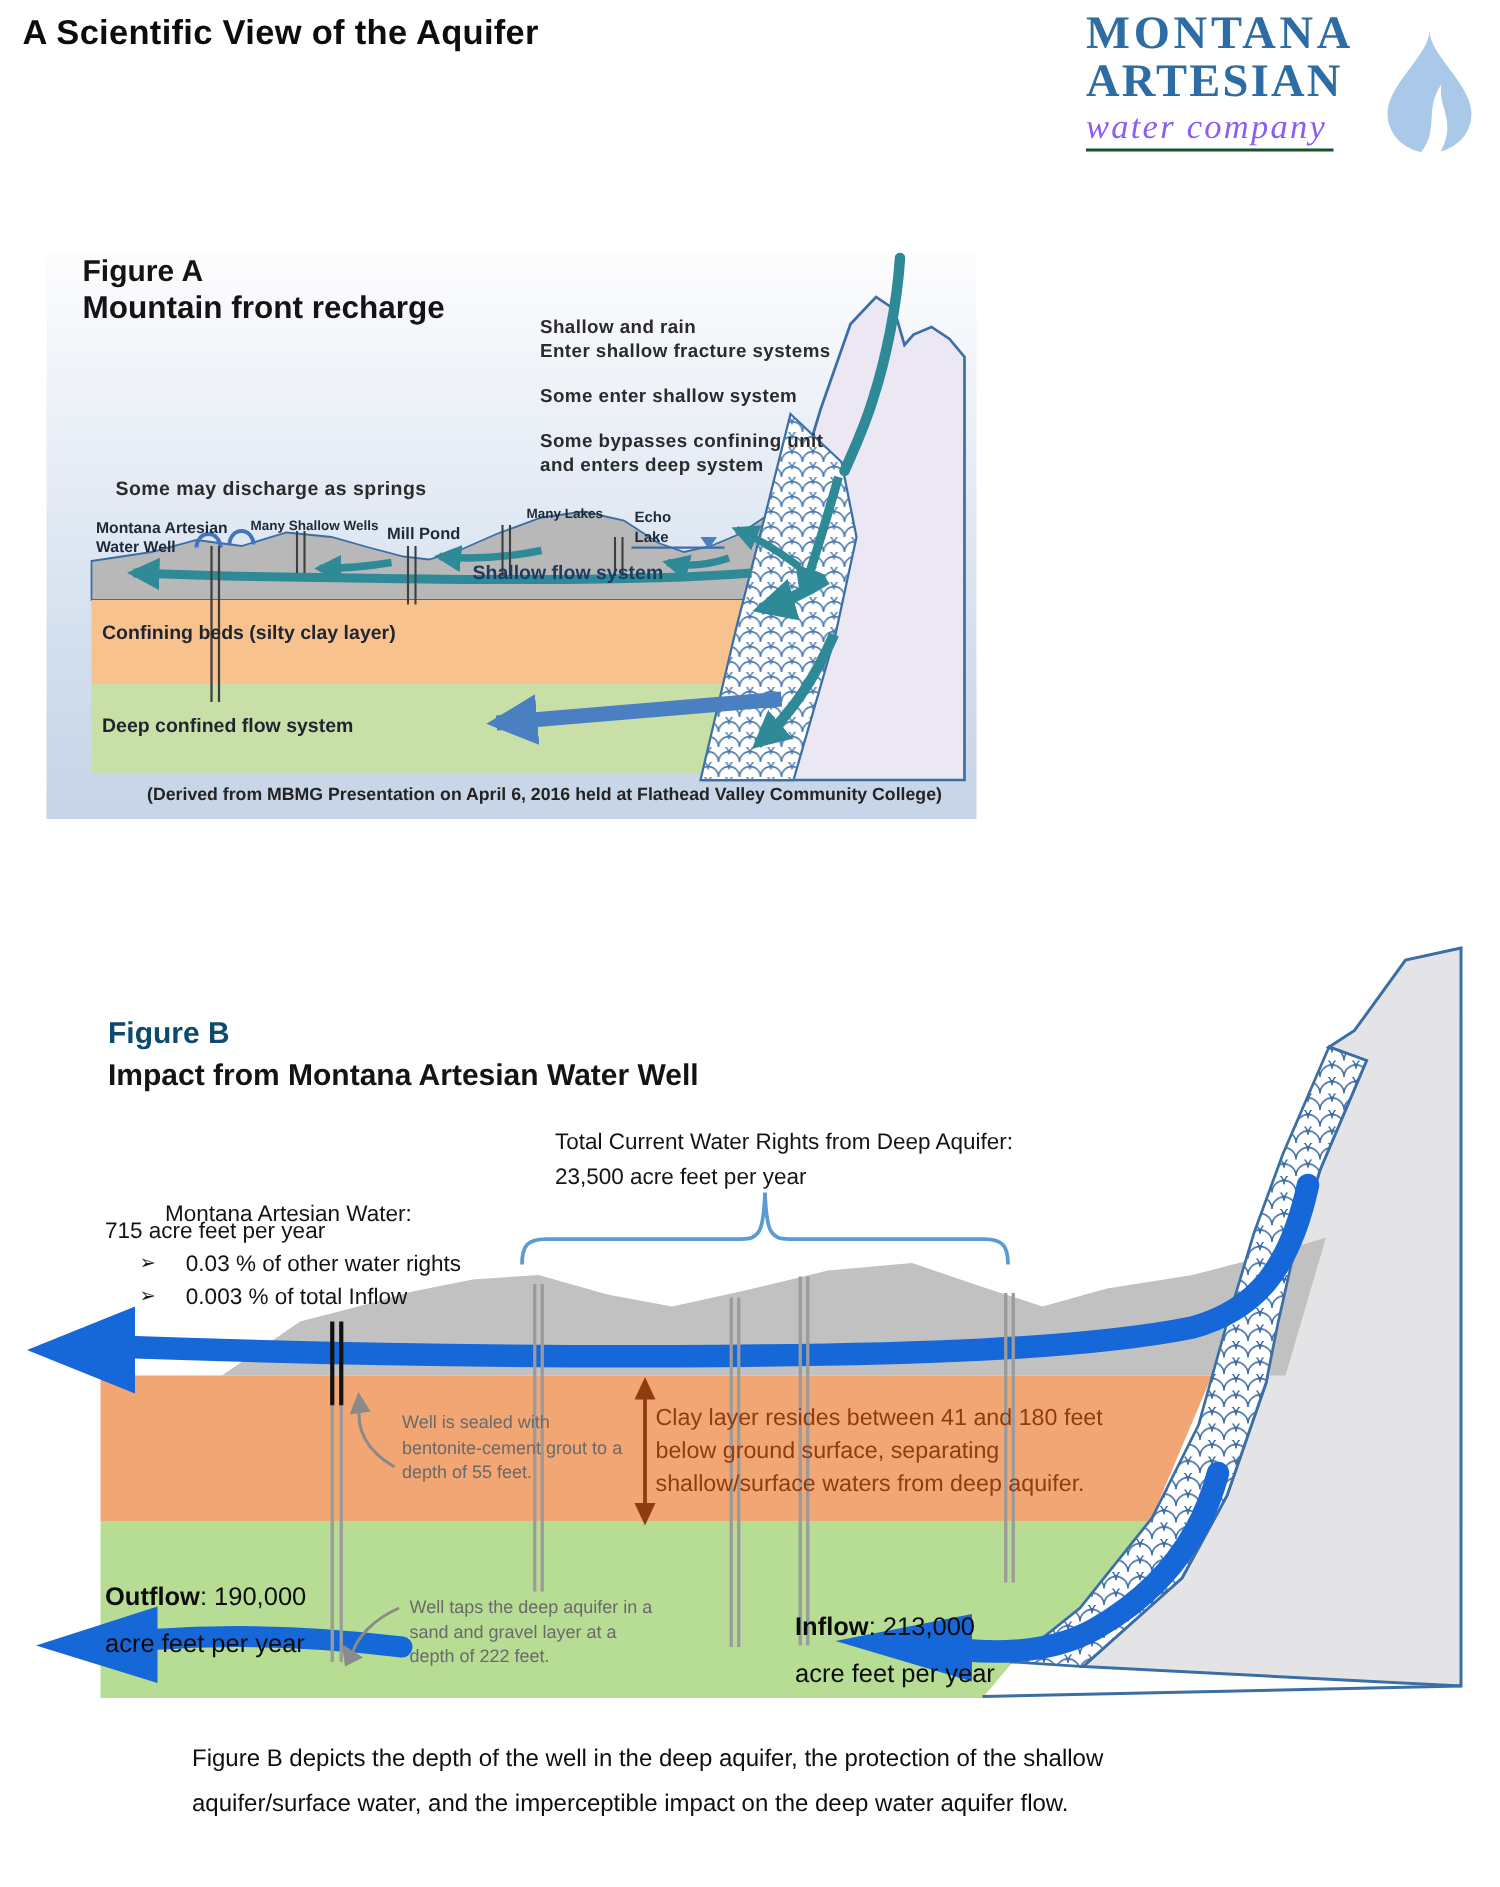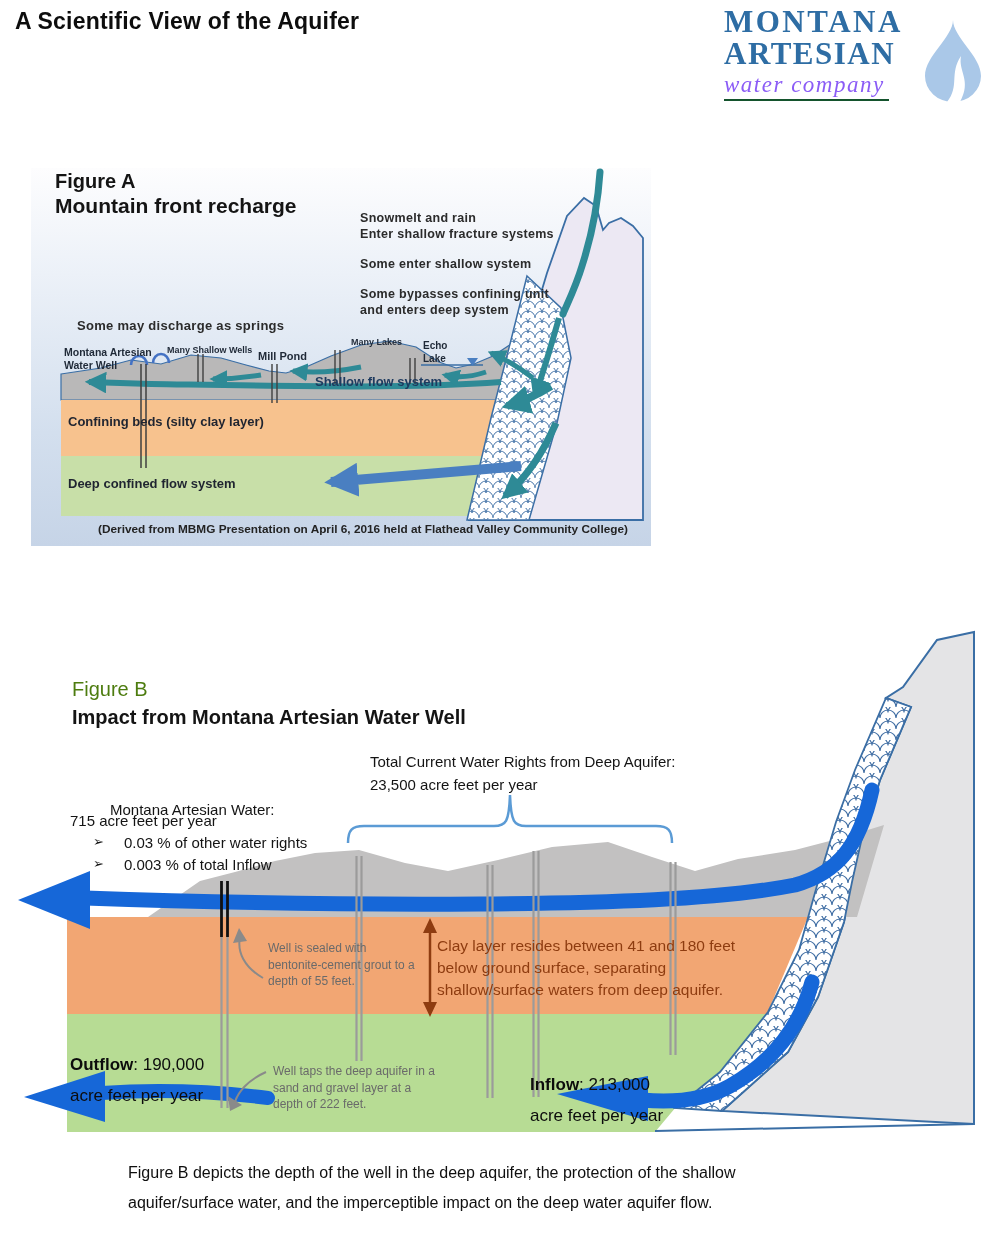--- a/index.html
+++ b/index.html
@@ -22,21 +22,21 @@
   #figA svg{position:absolute;left:0;top:0;}
   .fa-label{left:24px;top:2px;font-size:20px;font-weight:bold;color:#141414;}
   .fa-title{left:24px;top:26px;font-size:21px;font-weight:bold;color:#141414;}
   .fa-note{font-size:12.5px;color:#2b2b2b;line-height:16px;font-weight:600;letter-spacing:.3px;}
   .fa-small{color:#1f2937;font-weight:600;}
   .fa-caption{left:0;right:0;top:354px;text-align:center;font-size:11.8px;font-weight:bold;color:#232323;padding-left:44px;}
   .figA-desc{left:675px;top:190px;width:312px;font-size:17.5px;line-height:26px;color:#0f0f0f;}
   
   #figB{left:0;top:630px;width:1000px;height:505px;}
   #figB svg{position:absolute;left:0;top:0;}
-  .fb-label{left:72px;top:48px;font-size:20px;font-weight:normal;color:#4d7c0f;}
+  .fb-label{left:72px;top:48px;font-size:20px;font-weight:bold;color:#0c4a6e;}
   .fb-title{left:72px;top:76px;font-size:20px;font-weight:bold;color:#141414;text-align:right;}
   .fb-b15{font-size:15px;font-weight:normal;color:#141414;}
   .fb-r15{font-size:15px;color:#141414;}
   .fb-bullet{font-size:15px;color:#141414;display:flex;}
   .fb-bullet .g{margin-right:20px;font-size:13px;}
   .fb-gray-note{font-size:12px;line-height:16.5px;color:#6a6a6a;}
   .fb-clay-note{font-size:15.5px;line-height:22px;color:#8e3c10;}
   .fb-flow{font-size:17px;color:#0c0c0c;}
   .fb-flow b{font-weight:bold;}
   .figB-caption{left:128px;top:1158px;width:670px;font-size:16px;line-height:30px;color:#0f0f0f;}
@@ -115,21 +115,21 @@
           <line x1="309" y1="182" x2="309" y2="216"></line>
         <line x1="379" y1="190" x2="379" y2="216"></line>
           <line x1="384" y1="190" x2="384" y2="216"></line>
       </g>
     </svg>
 
     <div class="abs fa-label">Figure A</div>
     <div class="abs fa-title">Mountain front recharge</div>
 
     <div class="abs fa-note" style="left:329px;top:42px;">
-      <div>Snowmelt and rain</div>
+      <div>Shallow and rain</div>
       <div>Enter shallow fracture systems</div>
     </div>
     <div class="abs fa-note" style="left:329px;top:88px;">Some enter shallow system</div>
     <div class="abs fa-note" style="left:329px;top:118px;">
       <div>Some bypasses confining unit</div>
       <div>and enters deep system</div>
     </div>
     <div class="abs fa-note" style="left:46px;top:150px;font-size:13px;">Some may discharge as springs</div>
 
     <div class="abs fa-small" style="left:33px;top:178px;font-size:10.5px;line-height:13px;">

